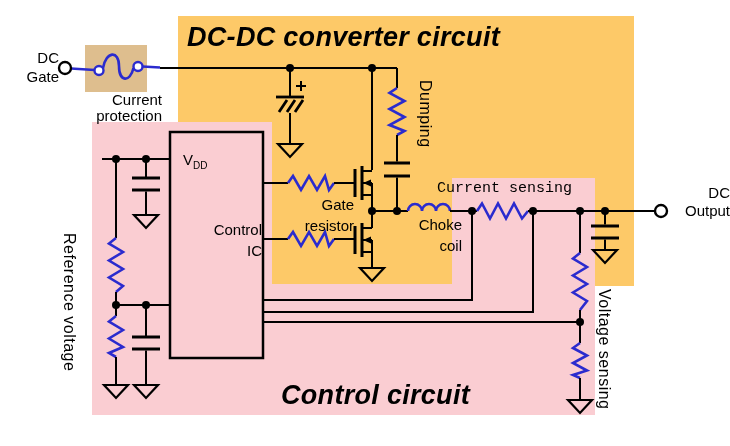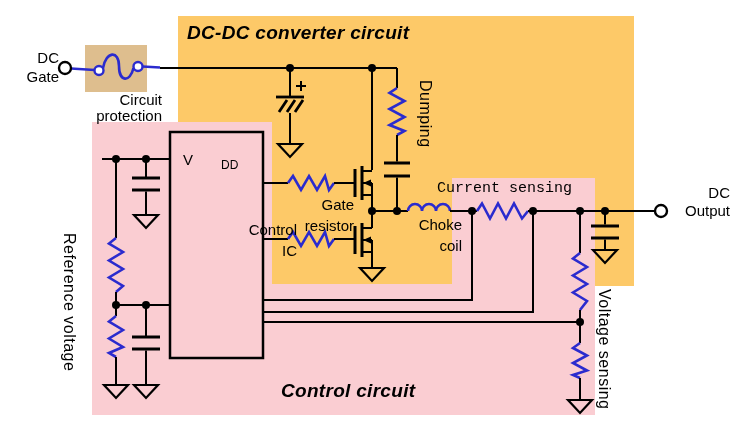--- a/index.html
+++ b/index.html
@@ -8,23 +8,23 @@
     font-family:"Liberation Sans",sans-serif;color:#000;
   }
   .region{position:absolute;}
   .region-orange{left:178px;top:16px;width:456px;height:270px;background:var(--converter-region,#FDC968);}
   .region-pink-left{left:92px;top:122px;width:180px;height:293px;background:var(--control-region,#FACDD2);}
   .region-pink-bottom{left:92px;top:284px;width:503px;height:131px;background:var(--control-region,#FACDD2);}
   .region-pink-cs{left:452px;top:178px;width:143px;height:237px;background:var(--control-region,#FACDD2);}
   .tan-box{left:85px;top:45px;width:62px;height:47px;background:var(--protection-box,#DEBE8E);}
   svg.circuit{position:absolute;left:0;top:0;}
   .lbl{position:absolute;font-size:15px;line-height:17px;text-align:right;white-space:nowrap;}
-  .title{position:absolute;font-size:19px;font-weight:bold;font-style:italic;white-space:nowrap;letter-spacing:.3px;}
+  .title{position:absolute;font-size:27px;font-weight:bold;font-style:italic;white-space:nowrap;letter-spacing:.3px;}
   .vlbl{position:absolute;font-size:16px;letter-spacing:.5px;white-space:nowrap;transform:rotate(90deg);transform-origin:0 0;}
-  .sub{font-size:12px;vertical-align:-4px;margin-left:28px;}
+  .sub{font-size:10px;vertical-align:-4px;}
   .w{stroke:#000;stroke-width:2;fill:none;}
   .thick{stroke:#000;stroke-width:3;fill:none;}
   .box{stroke:#000;stroke-width:2.5;fill:none;}
   .cap{stroke:#000;stroke-width:2.8;fill:none;}
   .gnd{stroke:#000;stroke-width:2.2;fill:none;}
   .blue{stroke:var(--component-blue,#2B2BCE);stroke-width:2.6;fill:none;}
   .dot{fill:#000;stroke:none;}
   .term{fill:#fff;stroke:#000;stroke-width:2.4;}
   .fusec{fill:#fff;stroke:var(--component-blue,#2B2BCE);stroke-width:2.4;}
 </style>
@@ -171,33 +171,33 @@
   <div class="lbl" style="left:4px;top:48px;width:55px;line-height:19px;">
     <div>DC</div>
     <div>Gate</div>
   </div>
   <div class="lbl" style="left:666px;top:184px;width:64px;line-height:18px;">
     <div>DC</div>
     <div>Output</div>
   </div>
 
   <div class="lbl" style="left:64px;top:92px;width:98px;line-height:15.5px;">
-    <div>Circuit</div>
+    <div>Current</div>
     <div>protection</div>
   </div>
   <div class="lbl" style="left:282px;top:194px;width:72px;line-height:21px;">
     <div>Gate</div>
     <div>resistor</div>
   </div>
   <div class="lbl" style="left:398px;top:214px;width:64px;line-height:21px;">
     <div>Choke</div>
     <div>coil</div>
   </div>
   <div class="lbl" style="left:437px;top:180px;width:126px;font-family:Liberation Mono, monospace;">Current sensing</div>
-  <div class="lbl" style="left:172px;top:219px;width:90px;line-height:21px;padding-left:35px;">
+  <div class="lbl" style="left:172px;top:219px;width:90px;line-height:21px;">
     <div>Control</div>
     <div>IC</div>
   </div>
   <div class="lbl" style="left:183px;top:151px;text-align:left;">
     <span>V</span><span class="sub">DD</span>
   </div>
 
   <div class="vlbl" style="left:434px;top:80px;">Dumping</div>
   <div class="vlbl" style="left:78px;top:233px;">Reference voltage</div>
   <div class="vlbl" style="left:613px;top:289px;">Voltage sensing</div>

